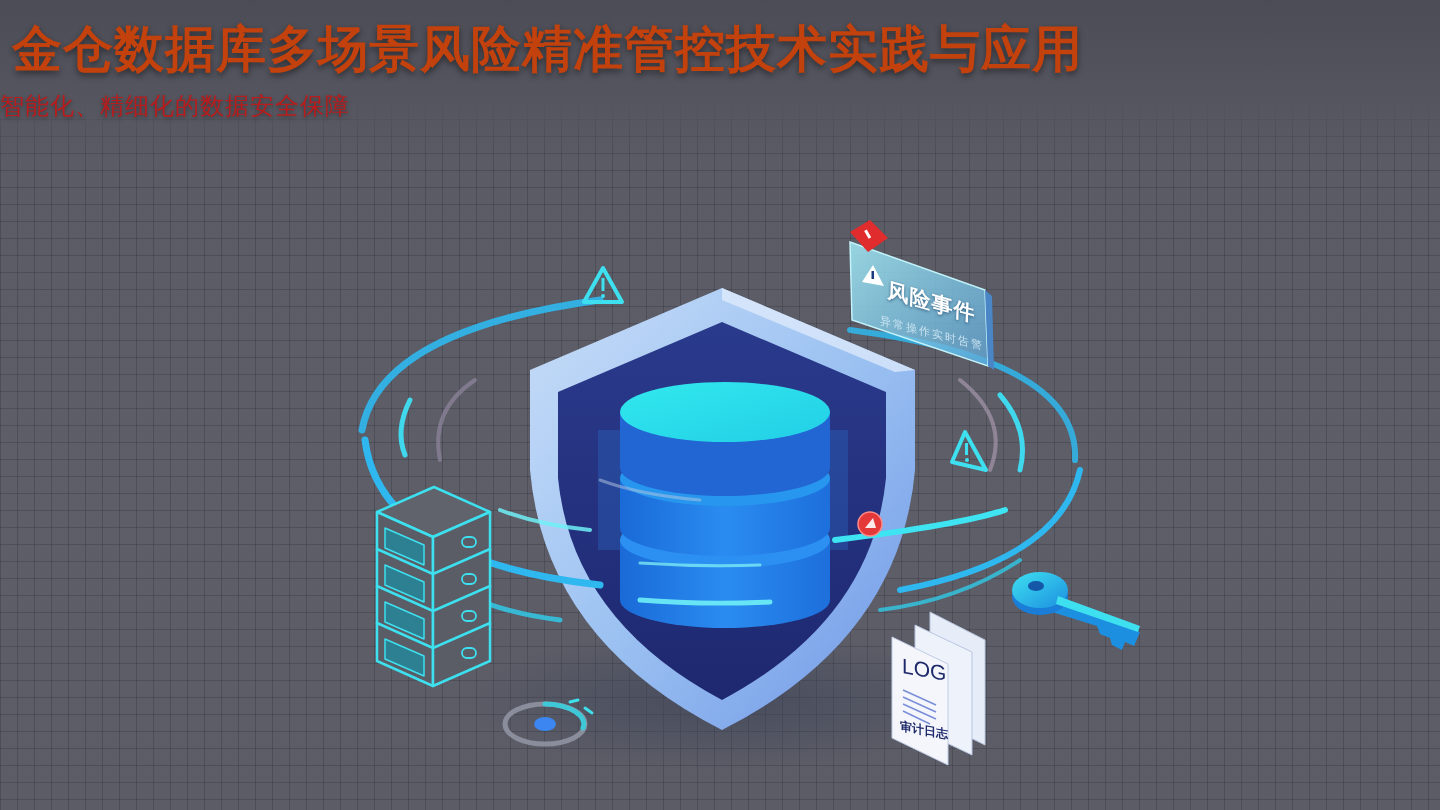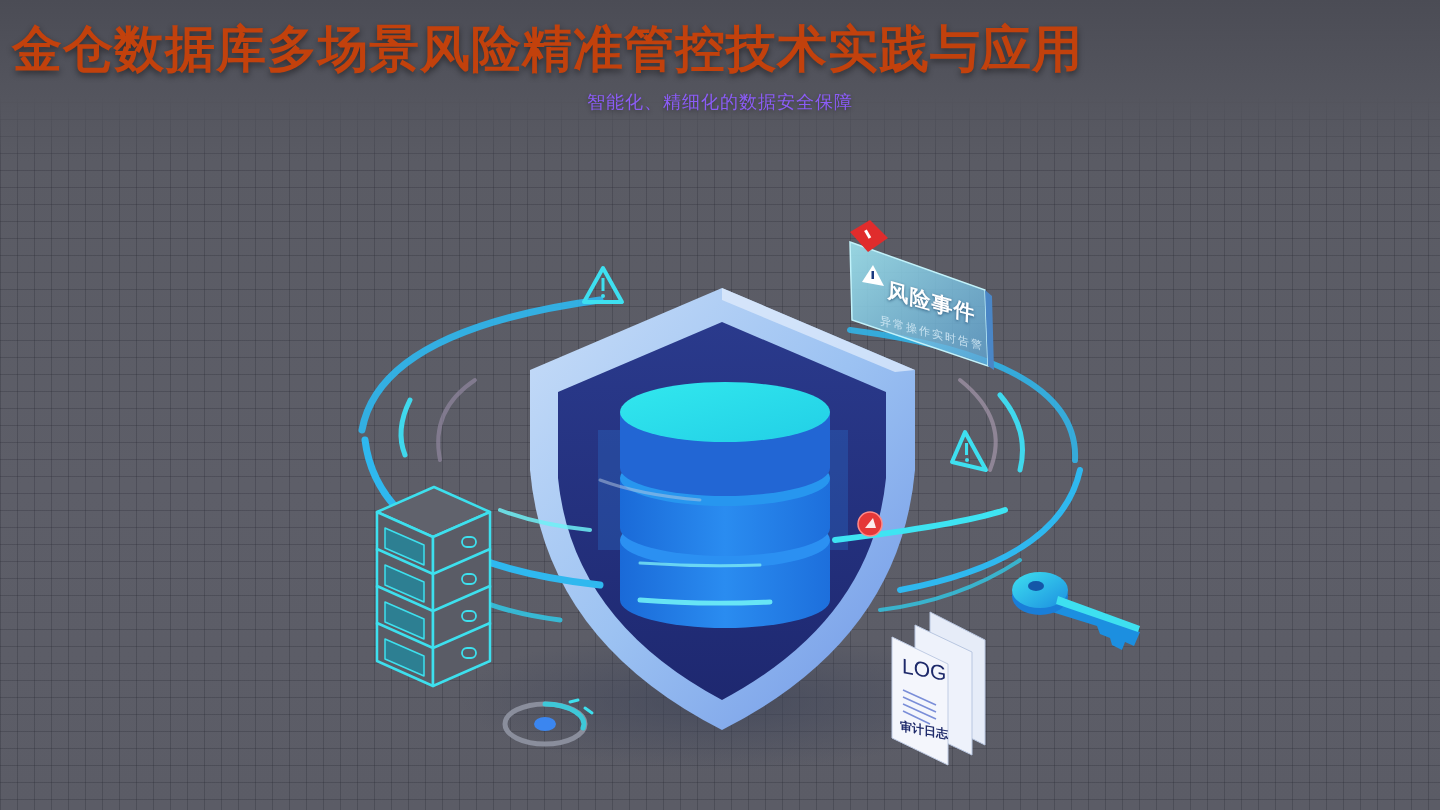--- a/index.html
+++ b/index.html
@@ -17,22 +17,22 @@
     -webkit-mask-image: linear-gradient(180deg, transparent 0%, transparent 12%, #000 20%, #000 100%);
             mask-image: linear-gradient(180deg, transparent 0%, transparent 12%, #000 20%, #000 100%);
   }
   .title {
     position: absolute; top: 16px; left: 12px; width: 100%; text-align: left;
     color: #c2410c; font-size: 50px; font-weight: bold; letter-spacing: 1px;
     text-shadow: 0 3px 6px rgba(0,0,0,0.45);
     font-family: "DejaVu Sans", sans-serif;
   }
   .subtitle {
-    position: absolute; top: 90px; left: 0; width: 100%; text-align: center;
-    color: #8b5cf6; font-size: 18px; letter-spacing: 1px;
+    position: absolute; top: 90px; left: 0; width: 100%; text-align: left;
+    color: #b91c1c; font-size: 24px; letter-spacing: 1px;
     text-shadow: 0 2px 4px rgba(0,0,0,0.35);
   }
   .art { position: absolute; left: 0; top: 0; width: 1440px; height: 810px; }
   .risk-card-text {
     position: absolute; left: 888px; top: 276px; color: #ffffff; font-size: 21px; font-weight: bold;
     transform: skewY(14deg) rotate(2deg); transform-origin: left top;
     text-shadow: 0 1px 3px rgba(0,40,80,0.6); letter-spacing: 1px;
   }
   .risk-card-sub {
     position: absolute; left: 880px; top: 313px; color: rgba(230,245,255,0.75); font-size: 11px;

